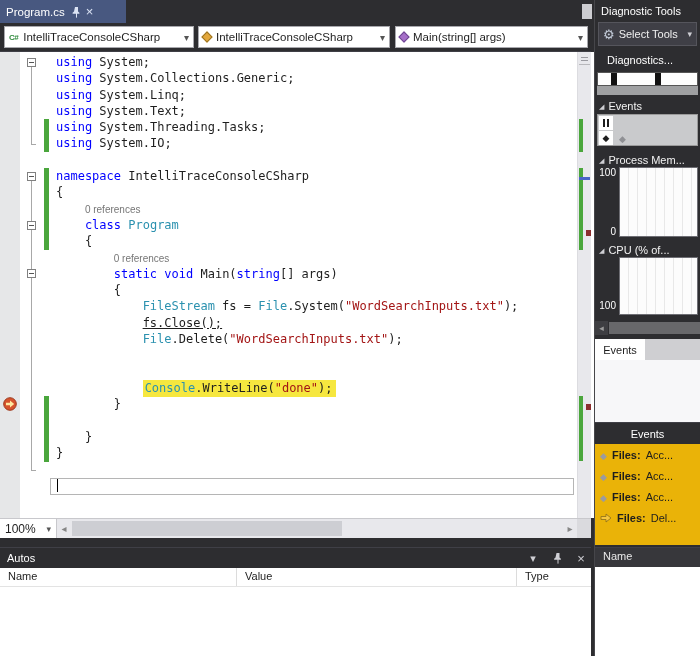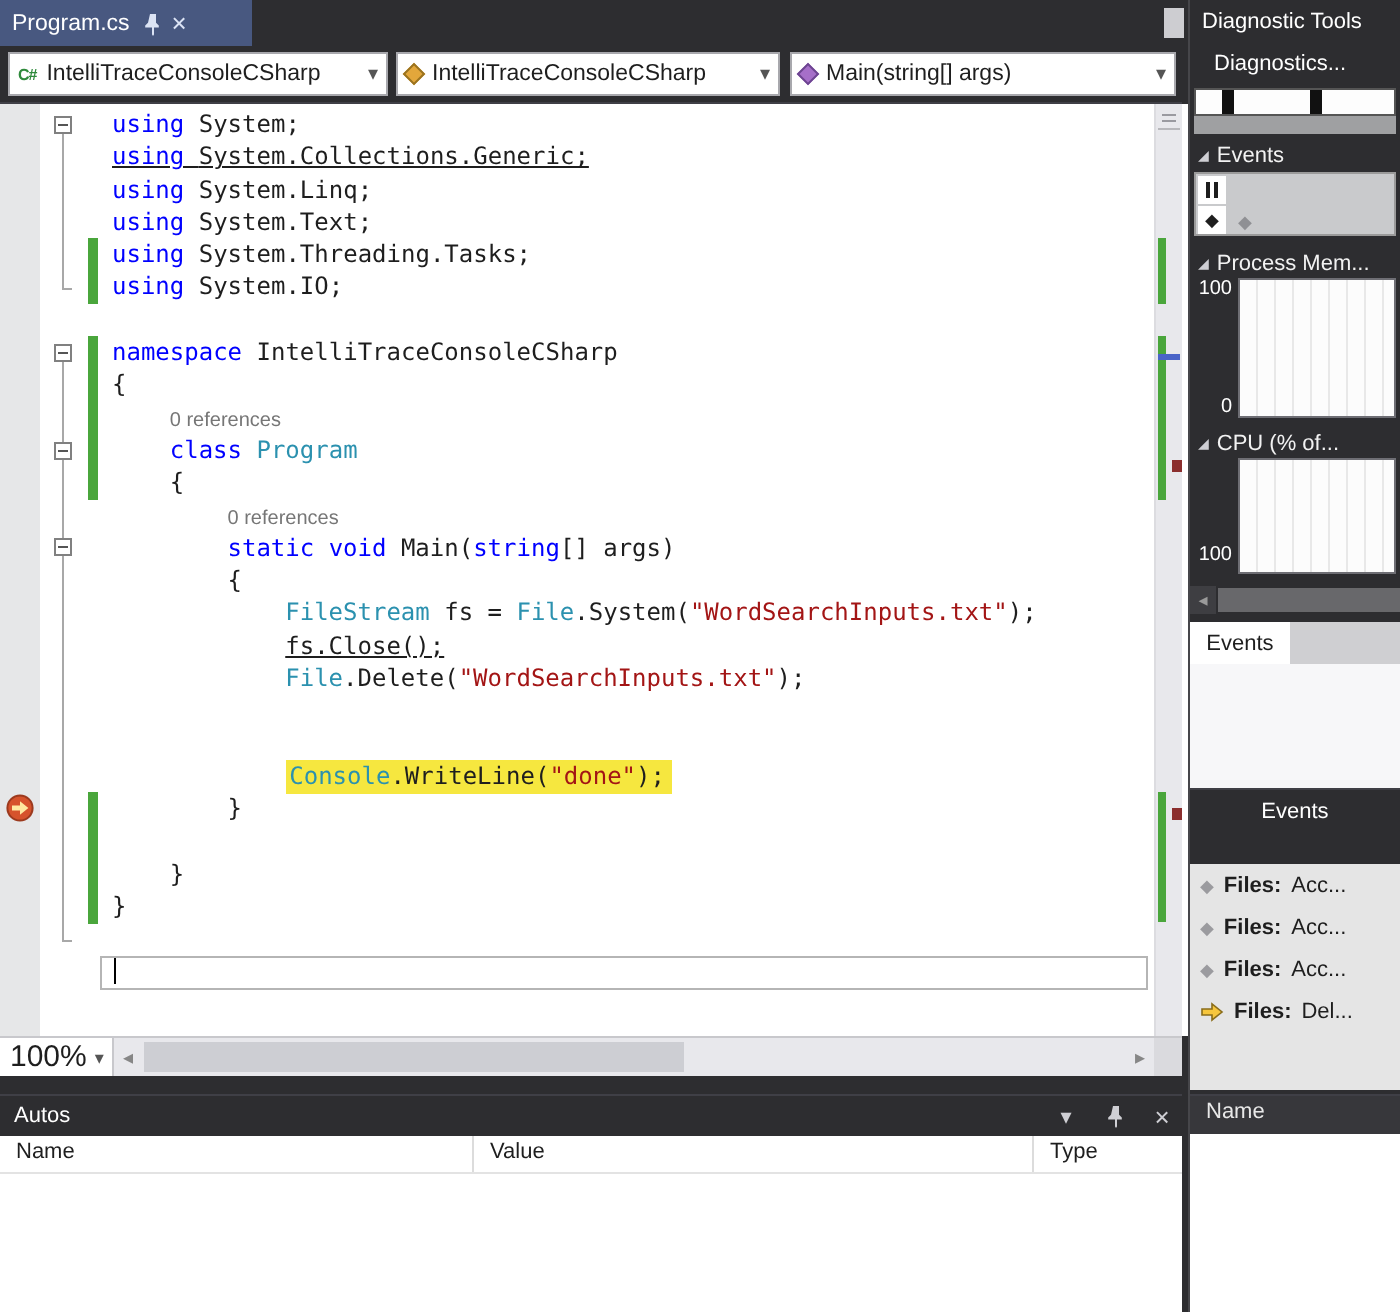--- a/index.html
+++ b/index.html
@@ -65,21 +65,21 @@
   .v-gripper { position:absolute; left:1px; right:1px; top:2px; height:11px;
                border-bottom:1px solid #b8b8bc; }
   .v-gripper::before { content:""; position:absolute; left:2px; right:2px; top:3px; height:1px;
                        background:#9a9aa0; box-shadow:0 3px 0 #9a9aa0; }
   .sb-mark { position:absolute; }
   .sb-green { left:1px; width:4px; background:#4aa63c; }
   .sb-blue  { left:1px; width:11px; background:#4a64c8; }
   .sb-red   { left:8px; width:5px; background:#8b2e2e; }
 
   .editor-bottom { position:absolute; left:0; top:518px; width:591px; height:20px; background:#e8e8ec;
-                   border-top:1px solid #c8c8cc; font-size:15px; color:#1e1e1e; }
+                   border-top:1px solid #c8c8cc; font-size:12px; color:#1e1e1e; }
   .zoom-ctl { position:absolute; left:0; top:0; width:57px; height:19px; background:#fff;
               border-right:1px solid #c8c8cc; display:flex; align-items:center; gap:4px; padding:0 5px; }
   .zoom-ctl .chev { color:#555; font-size:9px; margin-left:auto; }
   .h-arrow { position:absolute; top:0; width:14px; height:19px; color:#868686; font-size:10px;
              display:flex; align-items:center; justify-content:center; }
   .h-arrow-left { left:57px; }
   .h-arrow-right { right:14px; }
   .h-thumb { position:absolute; left:72px; width:270px; top:2px; height:15px; background:#cdced3; }
   .h-corner { position:absolute; right:0; top:0; width:14px; height:19px; background:#dadade; }
 
@@ -134,21 +134,21 @@
   .diag-hscroll { position:relative; margin-top:4px; height:14px; background:#2d2d30; }
   .dh-arrow { position:absolute; left:0; top:0; width:13px; height:14px; background:#3e3e42; color:#9a9a9a;
               font-size:9px; display:flex; align-items:center; justify-content:center; }
   .dh-thumb { position:absolute; left:14px; right:0; top:1px; bottom:1px; background:#68686b; }
   .diag-tabs { position:relative; margin-top:4px; height:21px; background:#cfcfd2; }
   .diag-tab { position:absolute; left:0; top:0; width:50px; height:21px; background:#fff; color:#1e1e1e;
               font-size:11px; display:flex; align-items:center; justify-content:center; }
   .diag-tab-content { height:62px; background:#f7f7f9; }
   .diag-grid-header { height:22px; background:#2d2d30; border-top:1px solid #3f3f46;
                       color:#fff; font-size:11px; display:flex; align-items:center; justify-content:center; }
-  .diag-rows { flex:1; background:#e5e5e5; overflow:hidden;margin-top:16px; }
+  .diag-rows { flex:1; background:#eab308; overflow:hidden; }
   .ev-row { height:21px; display:flex; align-items:center; gap:5px; padding-left:5px;
             font-size:11px; color:#1e1e1e; }
   .ev-row .icon-diamond::before { color:#9b9b9f; font-size:9px; }
   .ev-bold { font-weight:bold; }
 
   .callstack { position:absolute; left:0; top:547px; width:105px; height:109px; background:#fff;
                border-top:1px solid #3f3f46; display:flex; flex-direction:column; }
   .cs-colheader { height:19px; background:#37373b; color:#e8e8e8; font-size:11px; padding:2px 0 0 8px; }
   .cs-body { flex:1; background:#fff; }
   .cs-row { height:20px; display:flex; align-items:center; gap:4px; padding-left:4px;
@@ -189,21 +189,21 @@
         <span class="ico-method"></span>
         <span>Main(string[] args)</span>
         <span class="chev icon-chevron"></span>
       </div>
     </div>
 
     <div class="editor">
       <div class="bp-margin"></div>
       <div id="code-lines">
           <div class="code-line"><span class="line-text" style="padding-left: 0px;"><span class="tok-kw">using </span><span class="tok-pl">System;</span></span></div>
-          <div class="code-line"><span class="line-text" style="padding-left: 0px; text-decoration: underline;"><span class="tok-kw">using </span><span class="tok-pl">System.Collections.Generic;</span></span></div>
+          <div class="code-line"><span class="line-text" style="padding-left: 0px;"><span class="tok-kw">using </span><span class="tok-pl">System.Collections.Generic;</span></span></div>
           <div class="code-line"><span class="line-text" style="padding-left: 0px;"><span class="tok-kw">using </span><span class="tok-pl">System.Linq;</span></span></div>
           <div class="code-line"><span class="line-text" style="padding-left: 0px;"><span class="tok-kw">using </span><span class="tok-pl">System.Text;</span></span></div>
           <div class="code-line"><span class="line-text" style="padding-left: 0px;"><span class="tok-kw">using </span><span class="tok-pl">System.Threading.Tasks;</span></span></div>
           <div class="code-line"><span class="line-text" style="padding-left: 0px; text-align: right;"><span class="tok-kw">using </span><span class="tok-pl">System.IO;</span></span></div>
           <div class="code-line"><span class="line-text" style="padding-left: 0px;"></span></div>
           <div class="code-line"><span class="line-text" style="padding-left: 0px;"><span class="tok-kw">namespace </span><span class="tok-pl">IntelliTraceConsoleCSharp</span></span></div>
           <div class="code-line"><span class="line-text" style="padding-left: 0px;"><span class="tok-pl">{</span></span></div>
           <div class="code-line codelens"><span class="line-text" style="padding-left: 28.88px;"><span class="tok-cl">0 references</span></span></div>
           <div class="code-line"><span class="line-text" style="padding-left: 28.88px;"><span class="tok-kw">class </span><span class="tok-ty">Program</span></span></div>
           <div class="code-line"><span class="line-text" style="padding-left: 28.88px;"><span class="tok-pl">{</span></span></div>
@@ -291,20 +291,25 @@
       </div>
       <div class="autos-body"></div>
     </div>
   </div>
 
   <div class="right">
 
     <div class="diag">
       <div class="diag-title">Diagnostic Tools</div>
 
+      <div class="select-tools">
+        <span class="gear-glyph"></span>
+        <span>Select Tools</span>
+        <span class="chev icon-chevron"></span>
+      </div>
 
       <div class="session-label">Diagnostics...</div>
 
       <div class="timeline">
         <div id="timeline-bars">
             <div class="tl-bar" style="left: 13px; width: 6px;"></div>
             <div class="tl-bar" style="left: 57px; width: 6px;"></div>
           </div>
       </div>
       <div class="timeline2"></div>

